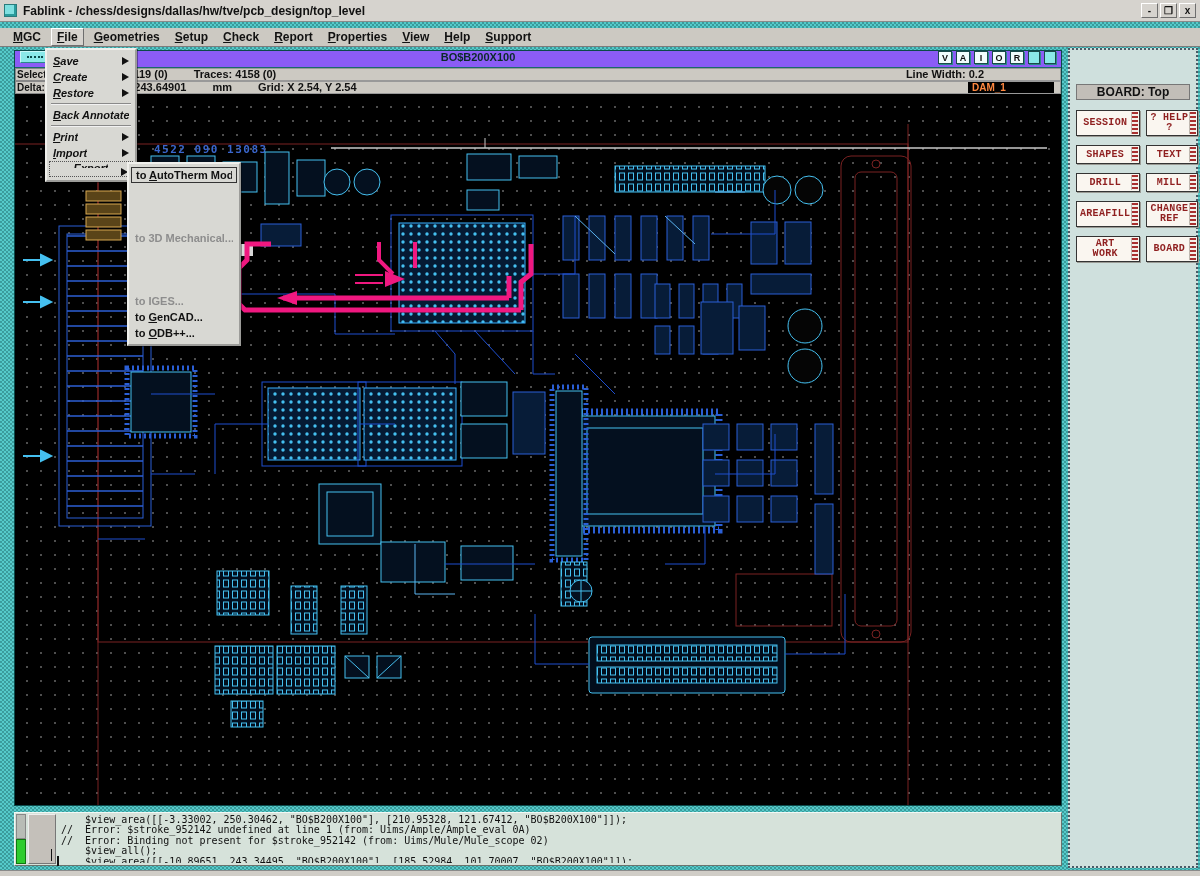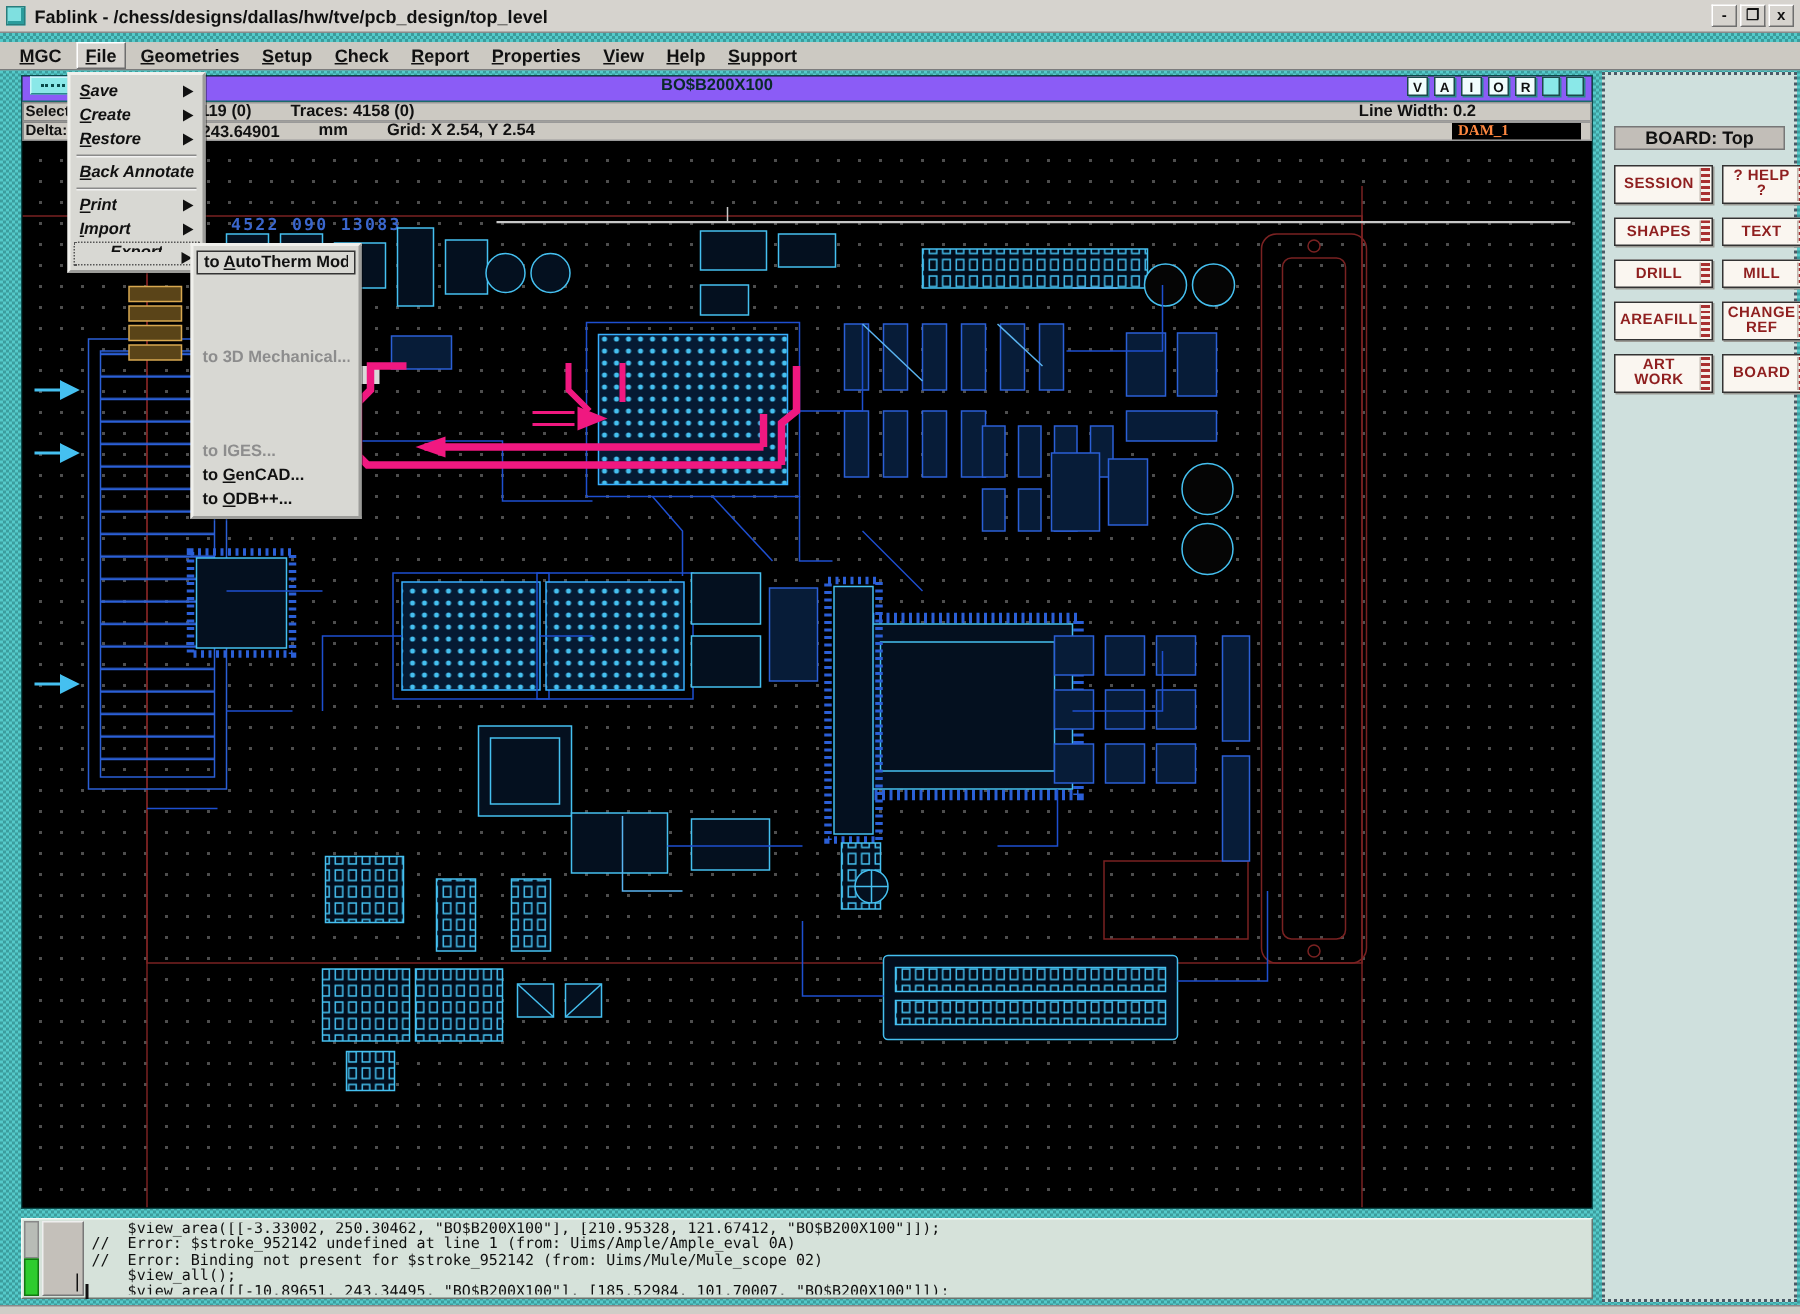--- a/index.html
+++ b/index.html
@@ -62,37 +62,37 @@
   .side-label { height:13px; background:#ccc9c2; border:1px solid #888;
     font-size:10px; font-weight:bold; color:#111; padding:0 1px; line-height:11px; overflow:hidden; white-space:nowrap; }
   .bars { flex:1; }
   .bar { height:13px; background:#ccc9c2; border:1px solid #999; border-left:none;
     display:flex; align-items:center; font-size:11px; font-weight:bold; color:#111;
     padding:0 6px; gap:26px; line-height:11px; }
   .bar .right { margin-left:auto; }
   .lw { margin-right:70px; }
   .abs-marker { display:inline-block; width:4px; height:9px; background:#000; margin-right:3px; }
   .layer-badge { margin-left:auto; width:86px; height:11px; background:#000;
-    color:#ff8840; font-size:10px; font-weight:bold; padding:0 4px; line-height:11px;font-family:Liberation Serif, serif; }
+    color:#ff8840; font-size:10px; font-weight:bold; padding:0 4px; line-height:11px; }
   .canvas { position:absolute; left:0; top:43px; width:1046px; height:711px; background:#000;
     background-image: radial-gradient(#4e4e4e 1px, transparent 1.2px);
     background-size:14px 14px; background-position:5px 6px; }
   .canvas svg { position:absolute; left:0; top:0; }
 
   
   .right-panel { position:absolute; left:1068px; top:1px; width:130px; height:820px;
     background:#cfe0dd; border:2px dotted #4a5a66; padding:6px 6px; }
   .panel-title { height:16px; background:#c2beb8; border:1px solid #777;
     text-align:center; font-size:12px; font-weight:bold; color:#111; line-height:14px; margin-bottom:10px;margin-top:28px; }
   .btn-grid { display:grid; grid-template-columns:1fr 1fr; gap:9px 6px; }
   .pbtn { position:relative; min-height:19px; background:#faf6f0; border:1px solid #333;
     color:#8f1f1f; font-size:10px; font-weight:bold; text-align:center;
     display:flex; align-items:center; justify-content:center;
     white-space:pre-line; line-height:10px; padding:2px 9px 2px 3px; letter-spacing:.3px;
-    box-shadow:1px 1px 0 #9a9a94; }
+    box-shadow:1px 1px 0 #9a9a94;font-family:Liberation Mono, monospace; }
   .pbtn::after { content:""; position:absolute; right:1px; top:1px; bottom:1px; width:6px;
     background:repeating-linear-gradient(180deg,#a83030 0 2px,#f5f0ea 2px 4px);
     border-left:1px solid #c0b8b0; }
 
   
   .console { position:absolute; left:14px; top:765px; width:1048px; height:54px;
     background:#d6e2da; border:1px solid; border-color:#f2f8f4 #6a746e #6a746e #f2f8f4;text-decoration:underline; }
   .con-strip { position:absolute; left:1px; top:1px; width:10px; height:50px; }
   .con-strip .top { height:25px; background:#b8bcb6; border:1px solid #888; }
   .con-strip .green { height:25px; background:#2ecc2e; border:1px solid #117711; }

